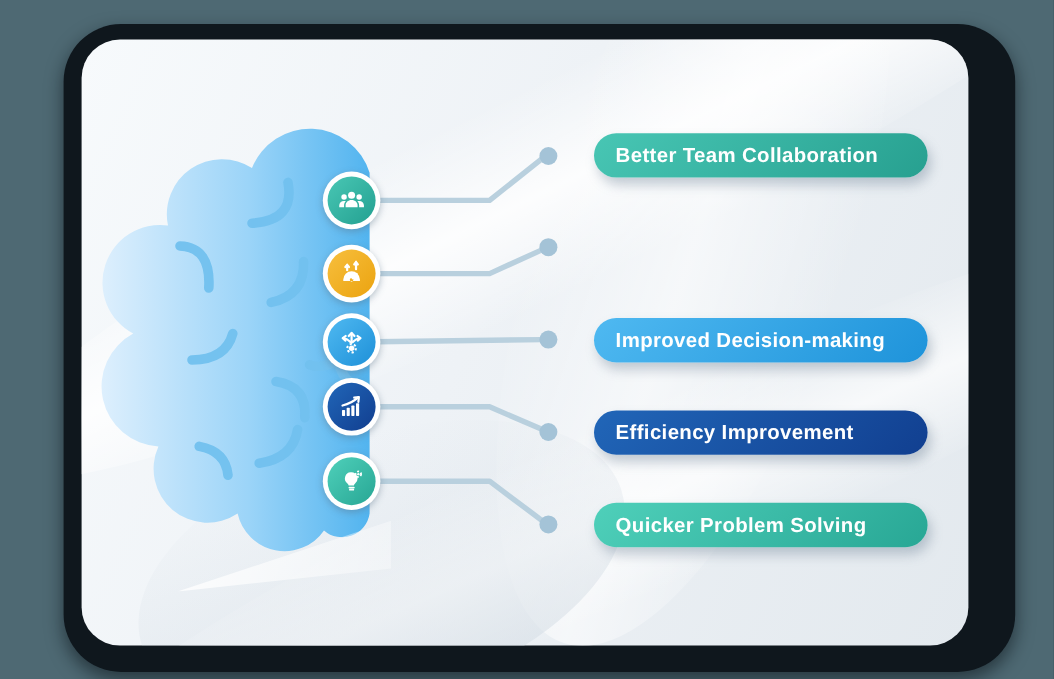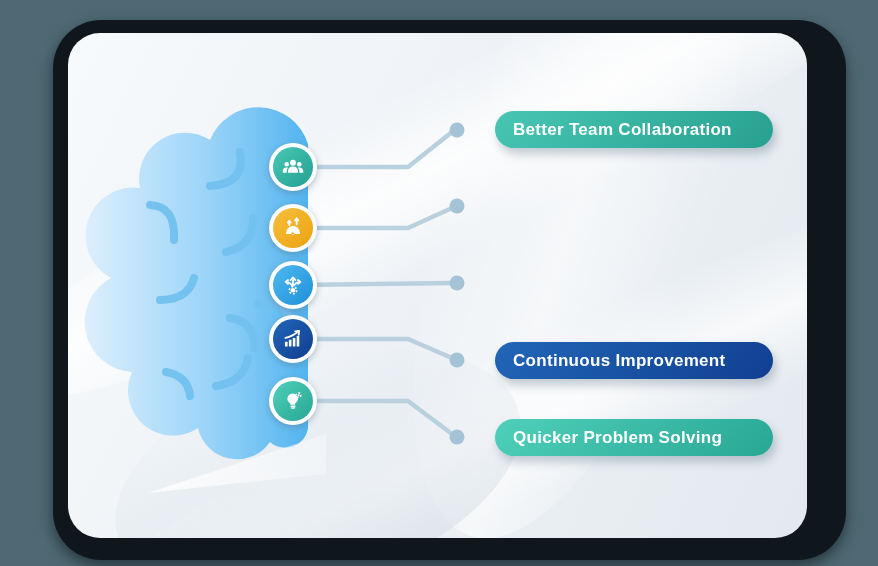--- a/index.html
+++ b/index.html
@@ -173,19 +173,22 @@
         </g>
         <circle cx="17.2" cy="6.6" r="2.1" fill="none" stroke="#fff" stroke-width="1.4" stroke-dasharray="1.5 1.4"></circle>
         <circle cx="17.2" cy="6.6" r=".9" fill="#fff"></circle>
       </svg>
     </div>
   </div>
 
   <div class="pill p1" style="top:111px;">
     <span>Better Team Collaboration</span>
   </div>
+  <div class="pill p3" style="top:265px;">
+    <span>Improved Decision-making</span>
+  </div>
   <div class="pill p4" style="top:342px;">
-    <span>Continuous Improvement</span>
+    <span>Efficiency Improvement</span>
   </div>
   <div class="pill p5" style="top:419px;">
     <span>Quicker Problem Solving</span>
   </div>
 </div>
 
 </body></html>

